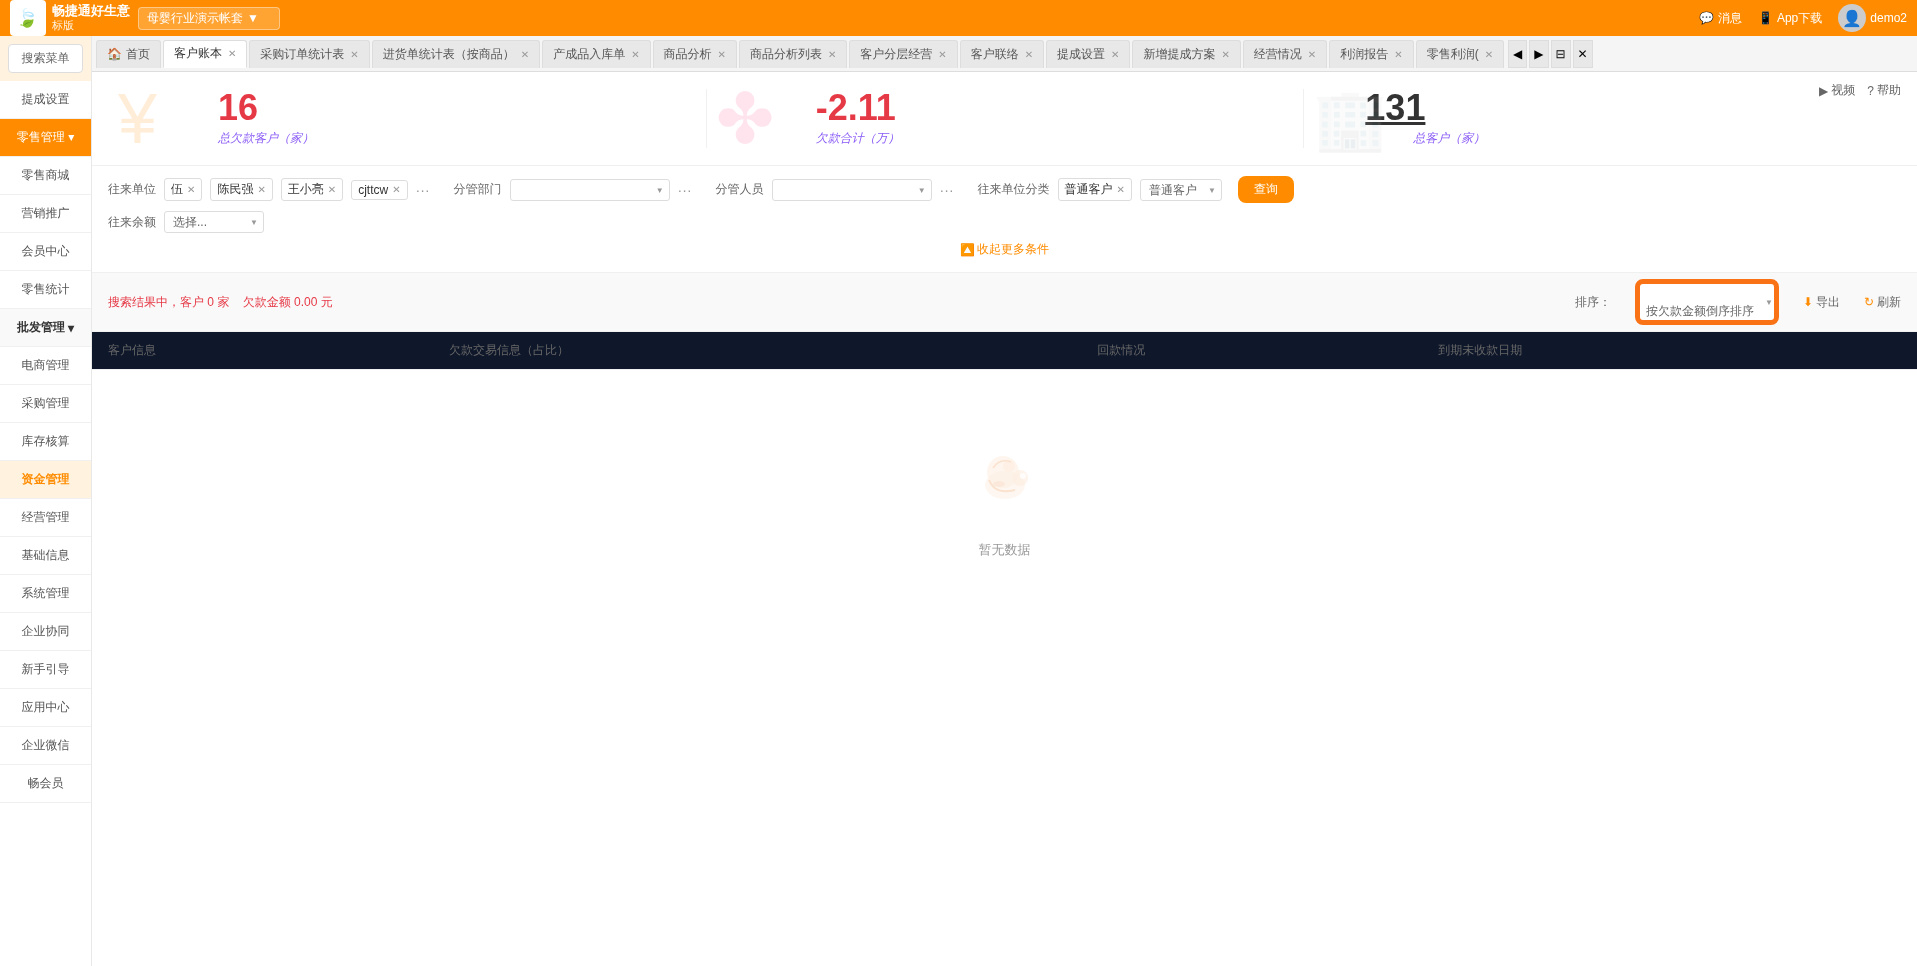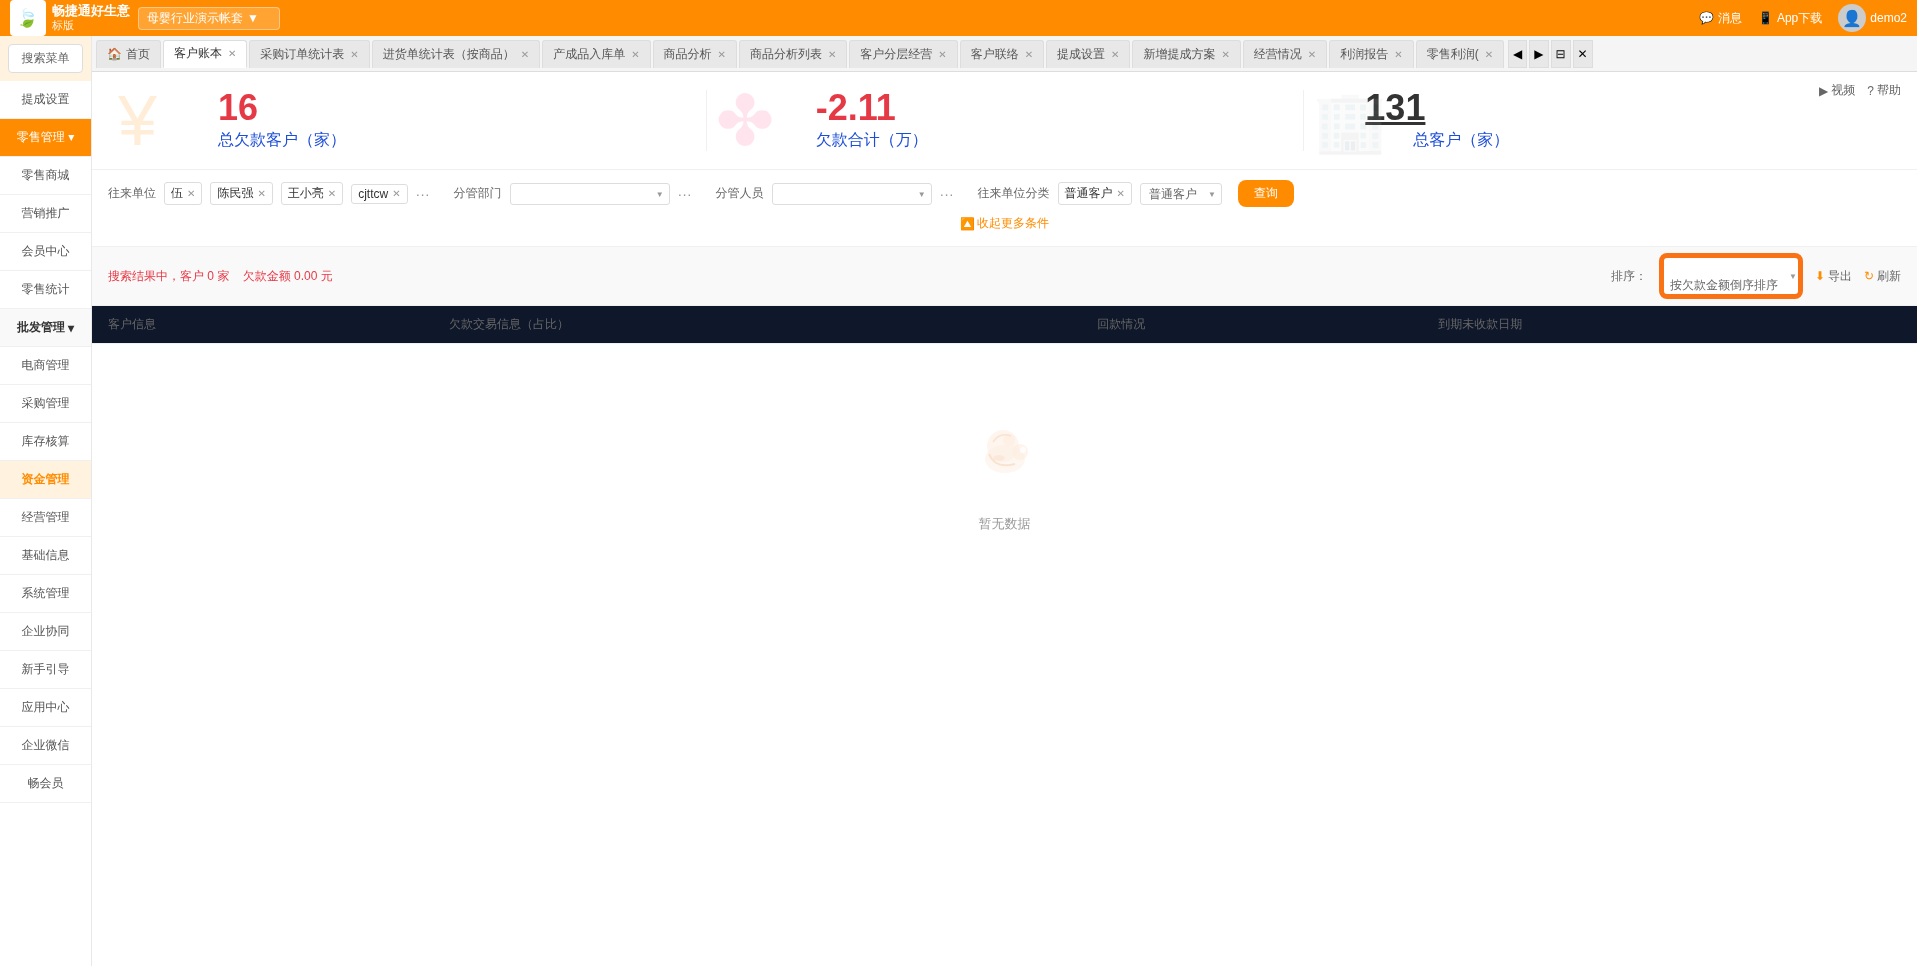--- a/index.html
+++ b/index.html
@@ -42,41 +42,41 @@
     
     .page-main { flex: 1; background: #fff; overflow-y: auto; display: flex; flex-direction: column; }
 
     
     .stats-header { display: flex; padding: 10px 16px; background: #fff; border-bottom: 1px solid #f0f0f0; position: relative; min-height: 90px; }
     .stat-block { flex: 1; display: flex; flex-direction: column; align-items: flex-start; padding: 8px 20px; position: relative; }
     .stat-block + .stat-block::before { content: ''; position: absolute; left: 0; top: 10%; height: 80%; border-left: 1px solid #f0f0f0; }
     .stat-number { font-size: 36px; font-weight: bold; color: #e63946; line-height: 1; }
     .stat-number.negative { color: #e63946; }
     .stat-number.normal { color: #333; text-decoration: underline; }
-    .stat-label { font-size: 16px; color: #1d4ed8; margin-top: 4px; }
+    .stat-label { font-size: 12px; color: #8b5cf6; margin-top: 4px; font-style: italic; }
     .header-actions { position: absolute; right: 16px; top: 10px; display: flex; gap: 12px; font-size: 12px; color: #666; }
     .header-action-btn { display: flex; align-items: center; gap: 3px; cursor: pointer; }
 
     
     .filter-area { padding: 10px 16px; background: #fff; border-bottom: 1px solid #f0f0f0; }
     .filter-row { display: flex; align-items: center; gap: 8px; margin-bottom: 8px; flex-wrap: wrap; }
     .filter-label { color: #666; font-size: 12px; white-space: nowrap; }
     .filter-tag { display: inline-flex; align-items: center; background: #fff; border: 1px solid #ddd; border-radius: 3px; padding: 2px 6px; font-size: 12px; color: #333; gap: 4px; }
     .filter-tag .remove { color: #999; cursor: pointer; font-size: 10px; }
     .filter-select { border: 1px solid #ddd; border-radius: 3px; padding: 3px 24px 3px 8px; font-size: 12px; color: #666; cursor: pointer; background: #fff; min-width: 80px; appearance: none; position: relative; }
     .filter-select-wrap { position: relative; display: inline-block; }
     .filter-select-wrap::after { content: '▼'; position: absolute; right: 6px; top: 50%; transform: translateY(-50%); font-size: 8px; color: #999; pointer-events: none; }
     .more-dots { color: #999; cursor: pointer; font-size: 14px; }
     .collapse-btn { color: #ff8c00; font-size: 12px; cursor: pointer; display: flex; align-items: center; gap: 2px; margin: 4px auto; width: fit-content; }
 
     
     .search-result-bar { padding: 6px 16px; background: #f9f9f9; border-bottom: 1px solid #f0f0f0; display: flex; align-items: center; justify-content: space-between; }
     .result-info { font-size: 12px; color: #666; }
     .result-info span { color: #e63946; }
-    .result-actions { display: flex; align-items: center; gap: 12px; font-size: 12px; color: #666; }
+    .result-actions { display: flex; align-items: center; gap: 24px; font-size: 12px; color: #666; }
     .sort-select { border: 5px solid #f97316; border-radius: 8px; padding: 20px 20px 2px 6px; font-size: 12px; }
     .action-btn { display: flex; align-items: center; gap: 3px; cursor: pointer; color: #666; }
     .action-btn .icon { color: #ff8c00; }
 
     
     .table-container { flex: 1; overflow: auto; }
     .data-table { width: 100%; border-collapse: collapse; }
     .data-table th { padding: 10px 16px; text-align: left; font-weight: normal; color: #666; font-size: 12px; background: #0f172a; border-bottom: 1px solid #f0f0f0; white-space: nowrap; }
 
     
@@ -296,20 +296,28 @@
           </div>
           <div class="filter-select-wrap">
             <select class="filter-select" style="min-width:80px;">
               <option value="普通客户">普通客户</option>
             </select>
           </div>
 
           <button style="background:#ff8c00;color:#fff;border:none;border-radius:8px;padding:5px 16px;font-size:12px;cursor:pointer;margin-left:8px;">查询</button>
         </div>
 
+        <div class="filter-row">
+          <span class="filter-label">往来余额</span>
+          <div class="filter-select-wrap">
+            <select class="filter-select" style="min-width:100px;">
+              <option value="">选择...</option>
+            </select>
+          </div>
+        </div>
 
         <div class="collapse-btn">
           <span>🔼</span>
           <span>收起更多条件</span>
         </div>
       </div>
 
       <div class="search-result-bar">
         <div class="result-info">
           <span>搜索结果中，客户</span>

